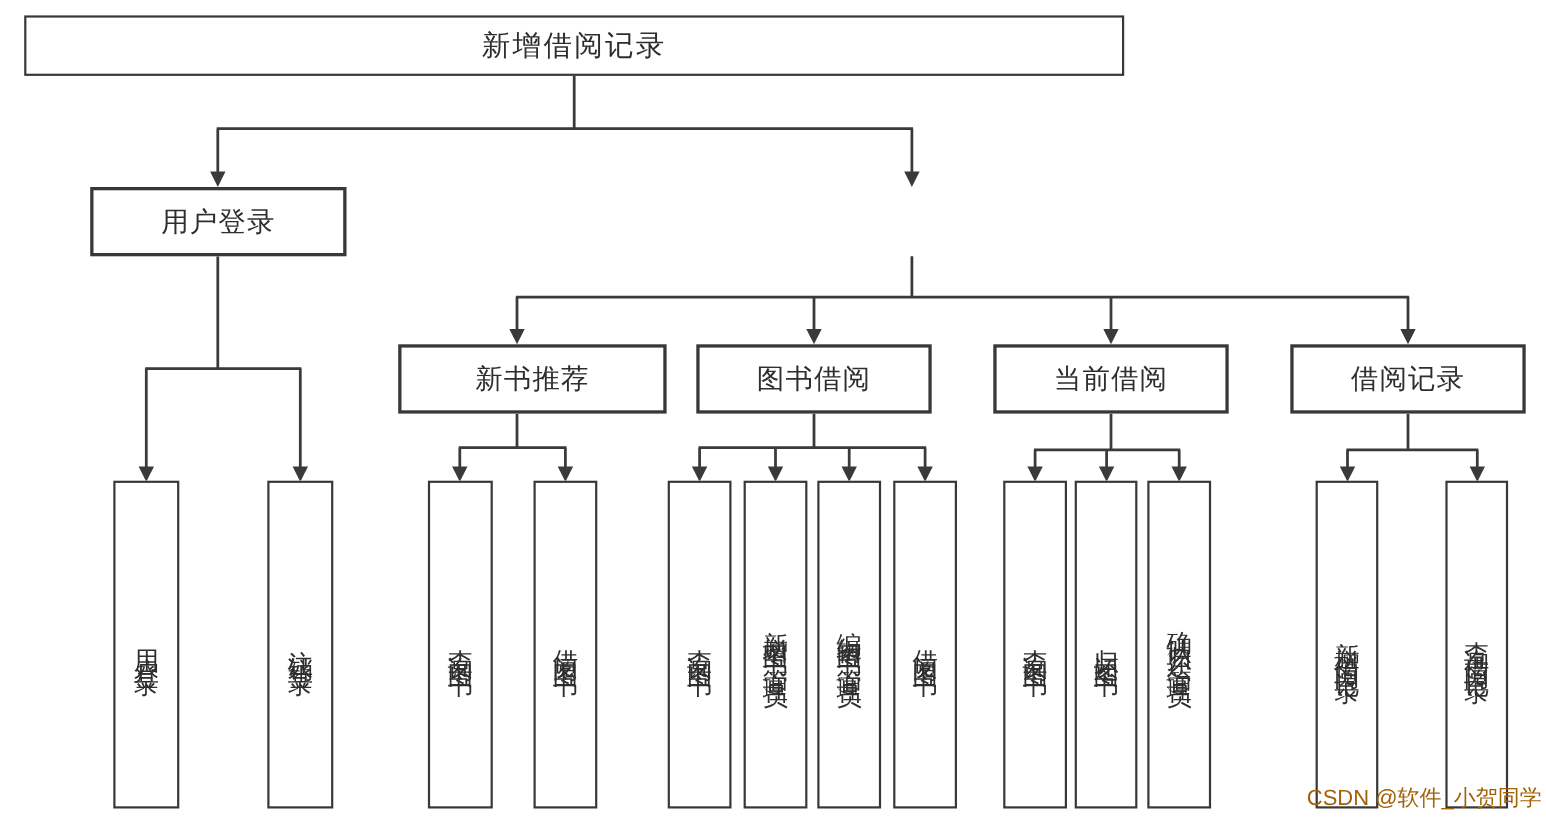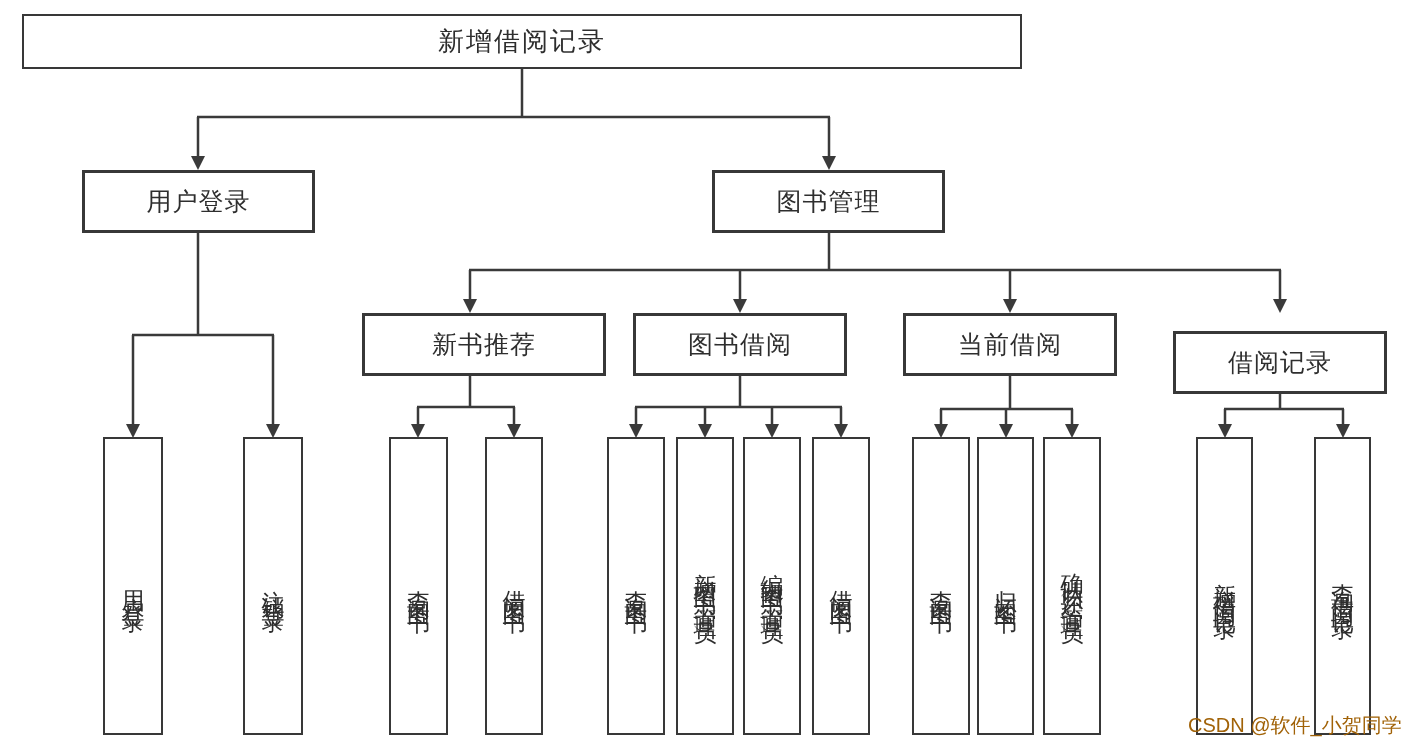--- a/index.html
+++ b/index.html
@@ -33,21 +33,21 @@
     letter-spacing: 7px;
     line-height: 1;
   }
   
   #n-root        { left: 22px;   top: 14px;  width: 1000px; height: 55px; }
   #n-user-login  { left: 82px;   top: 170px; width: 233px;  height: 63px; }
   #n-book-mgmt   { left: 712px;  top: 170px; width: 233px;  height: 63px; }
   #n-new-rec     { left: 362px;  top: 313px; width: 244px;  height: 63px; }
   #n-borrow      { left: 633px;  top: 313px; width: 214px;  height: 63px; }
   #n-current     { left: 903px;  top: 313px; width: 214px;  height: 63px; }
-  #n-records     { left: 1173px; top: 313px; width: 214px;  height: 63px; margin-top: 18px; }
+  #n-records     { left: 1173px; top: 313px; width: 214px;  height: 63px; }
   #leaf-1  { left: 103px;  top: 437px; width: 60px; height: 298px; }
   #leaf-2  { left: 243px;  top: 437px; width: 60px; height: 298px; }
   #leaf-3  { left: 389px;  top: 437px; width: 59px; height: 298px; }
   #leaf-4  { left: 485px;  top: 437px; width: 58px; height: 298px; }
   #leaf-5  { left: 607px;  top: 437px; width: 58px; height: 298px; }
   #leaf-6  { left: 676px;  top: 437px; width: 58px; height: 298px; }
   #leaf-7  { left: 743px;  top: 437px; width: 58px; height: 298px; }
   #leaf-8  { left: 812px;  top: 437px; width: 58px; height: 298px; }
   #leaf-9  { left: 912px;  top: 437px; width: 58px; height: 298px; }
   #leaf-10 { left: 977px;  top: 437px; width: 57px; height: 298px; }
@@ -98,21 +98,20 @@
       <polygon points="999,424 1013,424 1006,438"></polygon>
       <polygon points="1065,424 1079,424 1072,438"></polygon>
       <polygon points="1218,424 1232,424 1225,438"></polygon>
       <polygon points="1336,424 1350,424 1343,438"></polygon>
     </g>
   </svg>
 
   <div id="n-root" class="box h-box root-box">新增借阅记录</div>
 
   <div id="n-user-login" class="box h-box">用户登录</div>
-  <div id="n-book-mgmt" class="box h-box">图书管理</div>
 
   <div id="n-new-rec" class="box h-box">新书推荐</div>
   <div id="n-borrow" class="box h-box">图书借阅</div>
   <div id="n-current" class="box h-box">当前借阅</div>
   <div id="n-records" class="box h-box">借阅记录</div>
 
   <div id="leaf-1" class="box v-box">用户登录</div>
   <div id="leaf-2" class="box v-box">注销登录</div>
 
   <div id="leaf-3" class="box v-box">查询图书</div>

